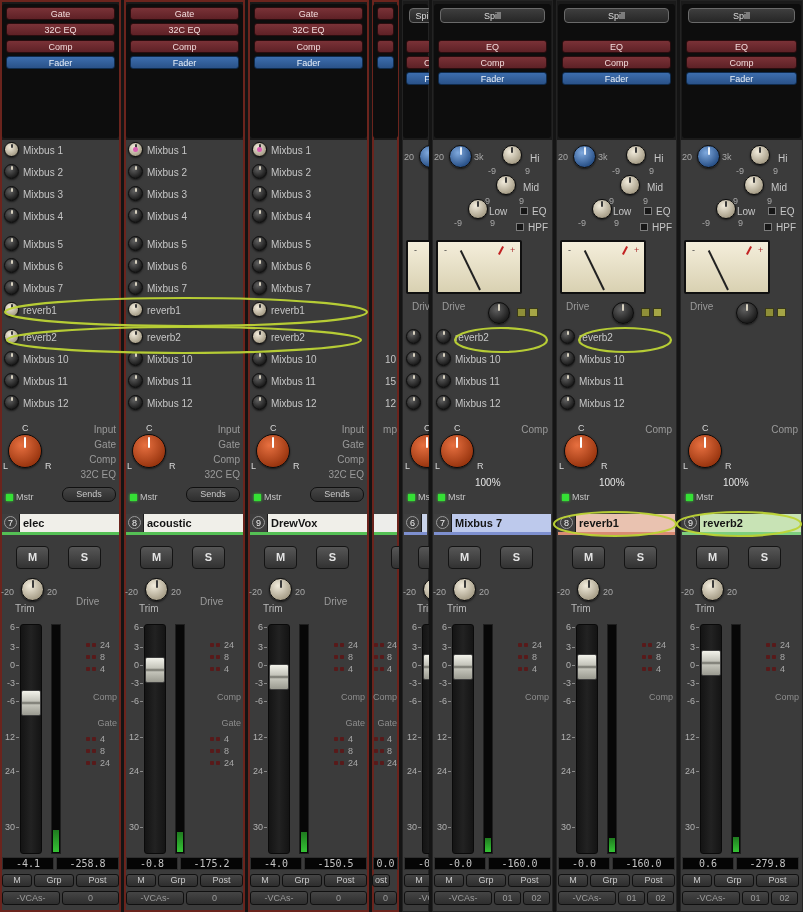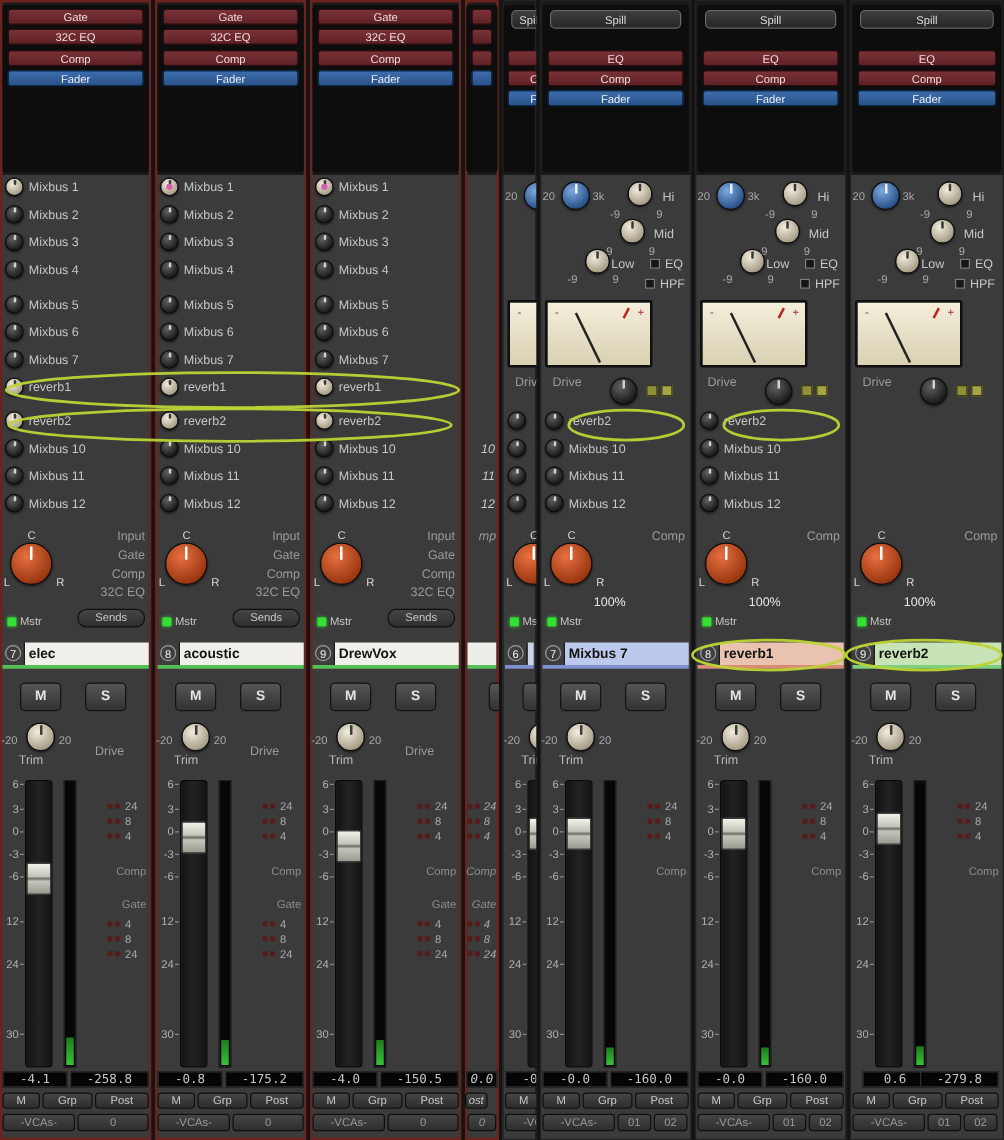--- a/index.html
+++ b/index.html
@@ -455,29 +455,29 @@
       <div class="grdot" style="left: 92px; top: 761px;"></div>
       <div class="tinylabel" style="left: 100px; top: 758px; width: 18px;">24</div>
       <div class="valbox" style="left: 2px; top: 857px; width: 52px;">-4.0</div>
       <div class="valbox" style="left: 56px; top: 857px; width: 63px;">-150.5</div>
       <div class="pill" style="left: 2px; top: 874px; width: 30px; height: 13px; line-height: 11px;">M</div>
       <div class="pill" style="left: 34px; top: 874px; width: 40px; height: 13px; line-height: 11px;">Grp</div>
       <div class="pill" style="left: 76px; top: 874px; width: 43px; height: 13px; line-height: 11px;">Post</div>
       <div class="pill dim" style="left: 2px; top: 891px; width: 58px; height: 14px; line-height: 12px;">-VCAs-</div>
       <div class="pill dim" style="left: 62px; top: 891px; width: 57px; height: 14px; line-height: 12px;">0</div>
     </div>
-    <div class="strip track narrow" style="width: 27px; font-style: italic;">
+    <div class="strip track narrow" style="width: 27px;">
       <div class="procbox" style="left: 1px; right: 1px;">
         <div class="procrow red" style="top: 3px;"></div>
         <div class="procrow red" style="top: 19px;"></div>
         <div class="procrow red" style="top: 36px;"></div>
         <div class="procrow blue" style="top: 52px;"></div>
       </div>
       <div class="slabel" style="right: 3px; top: 354px;">10</div>
-      <div class="slabel" style="right: 3px; top: 376px;">11</div>
+      <div class="slabel" style="right: 3px; top: 376px;">15</div>
       <div class="slabel" style="right: 3px; top: 398px;">12</div>
       <div class="graylabel" style="right: 2px; top: 424px;">mp</div>
       <div class="namerow">
         <div class="namebg" style="background: rgb(237, 237, 234);"></div>
       </div>
       <div class="colorbar" style="background: rgb(85, 192, 85);"></div>
       <div class="sqbtn" style="left: 19px; top: 546px; width: 14px; height: 23px;"></div>
       <div class="grdot" style="left: 2px; top: 643px;"></div>
       <div class="grdot" style="left: 8px; top: 643px;"></div>
       <div class="tinylabel" style="left: 15px; top: 640px; width: 18px;">24</div>
@@ -916,21 +916,21 @@
       <div class="grdot" style="left: 86px; top: 643px;"></div>
       <div class="grdot" style="left: 92px; top: 643px;"></div>
       <div class="tinylabel" style="left: 100px; top: 640px; width: 18px;">24</div>
       <div class="grdot" style="left: 86px; top: 655px;"></div>
       <div class="grdot" style="left: 92px; top: 655px;"></div>
       <div class="tinylabel" style="left: 100px; top: 652px; width: 18px;">8</div>
       <div class="grdot" style="left: 86px; top: 667px;"></div>
       <div class="grdot" style="left: 92px; top: 667px;"></div>
       <div class="tinylabel" style="left: 100px; top: 664px; width: 18px;">4</div>
       <div class="tinylabel" style="right: 4px; top: 692px; color: rgb(142, 142, 142);">Comp</div>
-      <div class="valbox" style="left: 10px; top: 857px; width: 52px;">0.6</div>
+      <div class="valbox" style="left: 2px; top: 857px; width: 52px;">0.6</div>
       <div class="valbox" style="left: 56px; top: 857px; width: 63px;">-279.8</div>
       <div class="pill" style="left: 2px; top: 874px; width: 30px; height: 13px; line-height: 11px;">M</div>
       <div class="pill" style="left: 34px; top: 874px; width: 40px; height: 13px; line-height: 11px;">Grp</div>
       <div class="pill" style="left: 76px; top: 874px; width: 43px; height: 13px; line-height: 11px;">Post</div>
       <div class="pill dim" style="left: 2px; top: 891px; width: 58px; height: 14px; line-height: 12px;">-VCAs-</div>
       <div class="pill dim" style="left: 62px; top: 891px; width: 27px; height: 14px; line-height: 12px;">01</div>
       <div class="pill dim" style="left: 91px; top: 891px; width: 27px; height: 14px; line-height: 12px;">02</div>
     </div>
     <svg class="annot" width="803" height="912">
       <ellipse cx="186" cy="312" rx="181" ry="14" fill="none" stroke="#bdd435" stroke-width="2.2" opacity="0.95"></ellipse>

